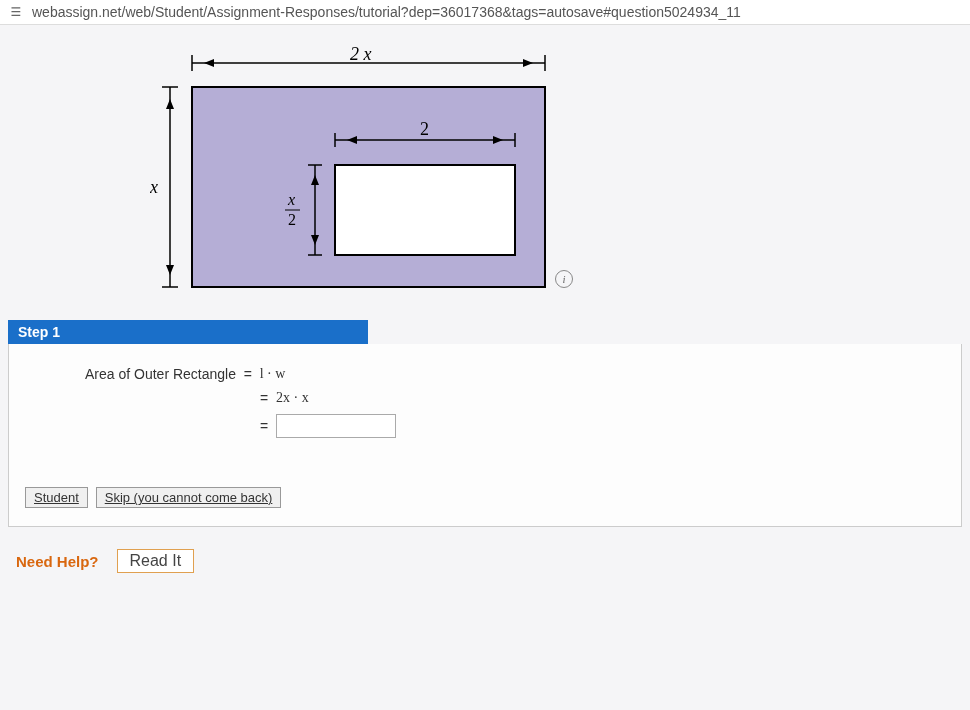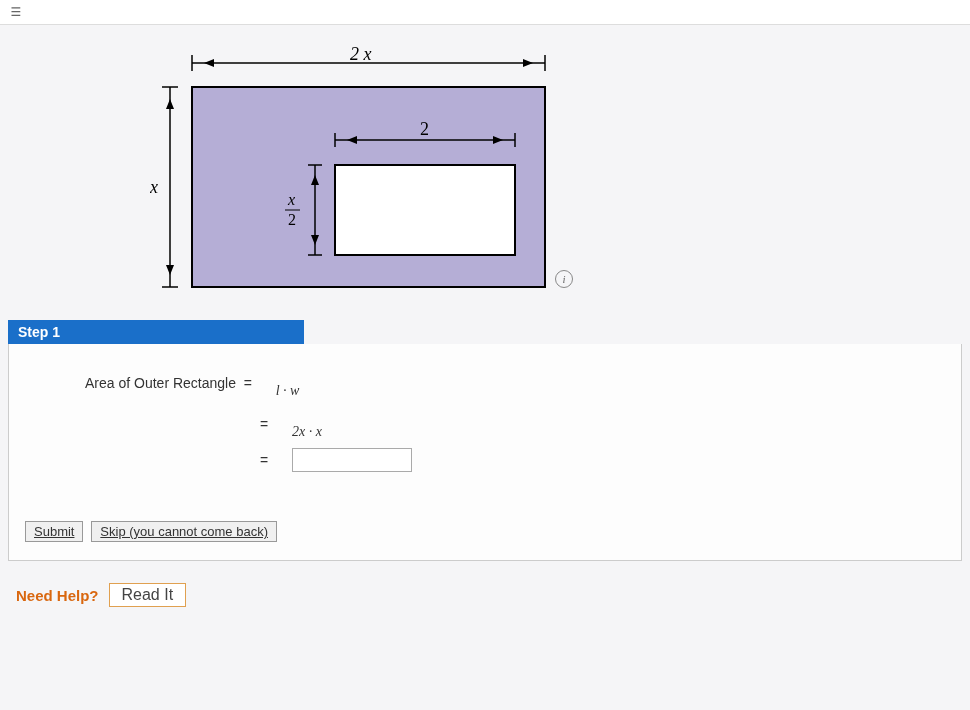--- a/index.html
+++ b/index.html
@@ -55,41 +55,40 @@
       cursor: pointer;
     }
     .step-container {
       margin: 0 8px;
     }
     .step-header {
       background: #1a6fc9;
       color: #fff;
       font-weight: bold;
       padding: 4px 10px;
-      width: 296px;
+      width: 360px;
       font-size: 14px;
     }
     .step-body {
       border: 1px solid #ccc;
       border-top: none;
       background: #fdfdfd;
       padding: 14px 16px 18px 16px;
     }
     .prompt {
       color: #333;
       margin-bottom: 10px;
       font-size: 14px;
     }
     .eq-line {
       margin: 8px 0 8px 60px;
       font-size: 14px;
       color: #333;
       display: flex;
       align-items: center;
-      gap: 16px;
     }
     .eq-label { white-space: pre; }
     .eq-rhs-col {
       margin-left: 235px;
     }
     .answer-input {
       width: 120px;
       height: 24px;
       border: 1px solid #aaa;
       background: #fff;
@@ -107,43 +106,44 @@
       cursor: pointer;
       text-decoration: underline;
       color: #333;
       font-family: inherit;
     }
     .btn + .btn { margin-left: 4px; margin-top: 21px; }
     .help-row {
       margin: 22px 0 0 16px;
       display: flex;
       align-items: center;
-      gap: 10px;
+      gap: 18px;
     }
     .need-help {
       color: #d9670f;
       font-weight: bold;
       font-size: 15px;
     }
     .read-it {
       border: 1px solid #e0a050;
       background: #fff;
       padding: 2px 12px;
       font-size: 16px;
       cursor: pointer;
       color: #444;
       font-family: inherit;
     }
-    .ital { font-style: italic; font-family: "Times New Roman", serif; margin-top: 17px; }
+    .ital { font-family: "Times New Roman", serif; }
   </style>
 </head>
 <body>
 
 <div class="url-bar">
   <span class="url-icon">☰</span>
+  <span>webassign.net/web/Student/Assignment-Responses/tutorial?dep=36017368&amp;tags=autosave#question5024934_11</span>
 </div>
 
 <div class="figure-area">
   <svg class="figure-svg" width="420" height="260">
 
     <line x1="42" y1="18" x2="395" y2="18" stroke="#000" stroke-width="1.5"></line>
     <line x1="42" y1="10" x2="42" y2="26" stroke="#000" stroke-width="1.5"></line>
     <line x1="395" y1="10" x2="395" y2="26" stroke="#000" stroke-width="1.5"></line>
     <polygon points="54,18 64,14 64,22" fill="#000"></polygon>
     <polygon points="383,18 373,14 373,22" fill="#000"></polygon>
@@ -192,21 +192,21 @@
       <span class="eq-label">=  </span>
       <span class="ital">2x · x</span>
     </div>
 
     <div class="eq-line eq-rhs-col">
       <span class="eq-label">=  </span>
       <input class="answer-input" type="text" value="" style="">
     </div>
 
     <div class="buttons-row">
-      <button class="btn">Submit</button>
+      <button class="btn">Student</button>
       <button class="btn">Skip (you cannot come back)</button>
     </div>
   </div>
 </div>
 
 <div class="help-row">
   <span class="need-help">Need Help?</span>
   <button class="read-it">Read It</button>
 </div>
 

